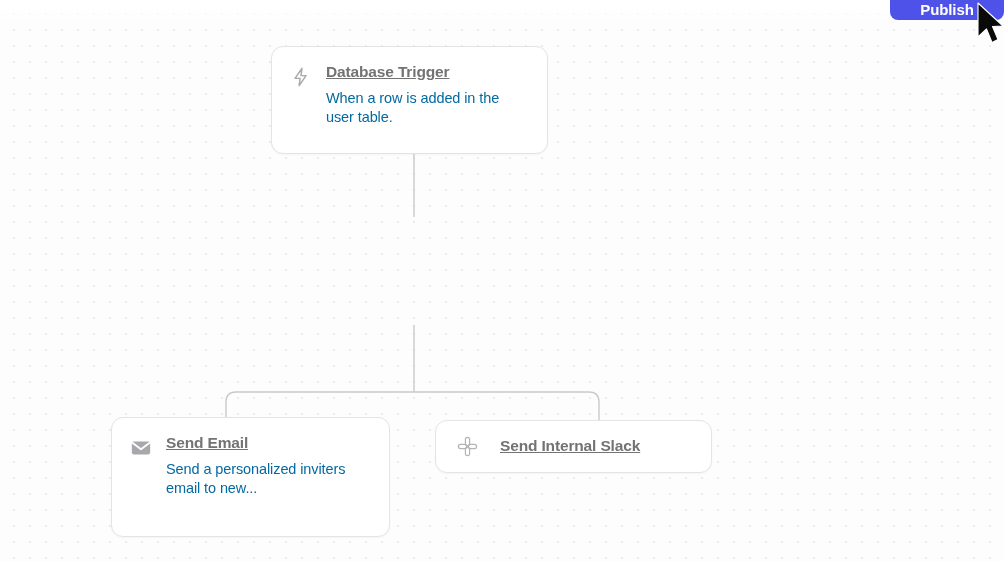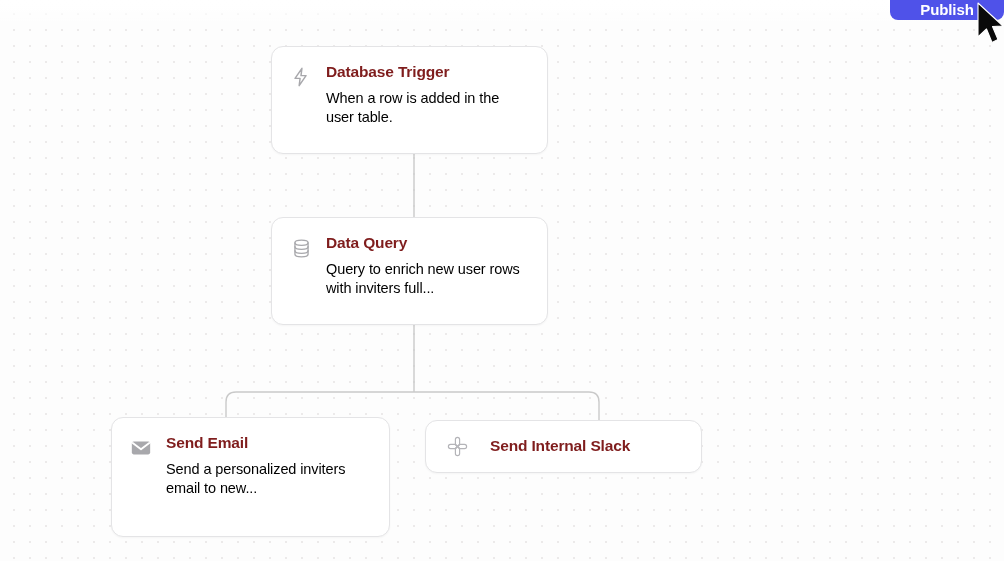--- a/index.html
+++ b/index.html
@@ -83,41 +83,42 @@
     margin-top: 1px;
     color: #a8a8ac;
   }
   .node-body.compact .node-icon { margin-top: 0; }
 
   .node-text { min-width: 0; }
 
   .node-title {
     font-size: 15.5px;
     font-weight: 700;
-    color: #7f1d1d;
+    color: #737373;
     letter-spacing: -0.15px;
     line-height: 1.2;
     white-space: nowrap;
+    text-decoration: underline;
   }
 
   .node-desc {
     margin-top: 7px;
     font-size: 14.5px;
     font-weight: 400;
-    color: #000000;
+    color: #0369a1;
     line-height: 1.32;
     letter-spacing: -0.1px;
     max-width: 215px;
   }
 
   
   #node-trigger { left: 271px; top: 46px;  width: 277px; height: 108px; }
   #node-query   { left: 271px; top: 217px; width: 277px; height: 108px; }
   #node-email   { left: 111px; top: 417px; width: 279px; height: 120px; }
-  #node-slack   { left: 425px; top: 420px; width: 277px; height: 53px; }
+  #node-slack   { left: 435px; top: 420px; width: 277px; height: 53px; }
 
   #node-slack .node-title { font-weight: 600; font-size: 15.5px; }
 
   
   #publish-button {
     position: absolute;
     left: 890px;
     top: -22px;
     width: 114px;
     height: 42px;
@@ -171,36 +172,20 @@
           <path d="M13 2.5 L5.5 13.5 H11 L10 21.5 L17.5 10.5 H12 Z"></path>
         </svg>
       </span>
       <div class="node-text">
         <div class="node-title">Database Trigger</div>
         <div class="node-desc">When a row is added in the user table.</div>
       </div>
     </div>
   </div>
 
-  <div class="node" id="node-query">
-    <div class="node-body">
-      <span class="node-icon">
-        <svg width="21" height="21" viewBox="0 0 24 24" fill="none" stroke="#a8a8ac" stroke-width="1.5" stroke-linecap="round" stroke-linejoin="round">
-          <ellipse cx="12" cy="5.5" rx="7.5" ry="3"></ellipse>
-          <path d="M4.5 5.5 v13 c0 1.66 3.36 3 7.5 3 s7.5 -1.34 7.5 -3 v-13"></path>
-          <path d="M4.5 10 c0 1.66 3.36 3 7.5 3 s7.5 -1.34 7.5 -3"></path>
-          <path d="M4.5 14.5 c0 1.66 3.36 3 7.5 3 s7.5 -1.34 7.5 -3"></path>
-        </svg>
-      </span>
-      <div class="node-text">
-        <div class="node-title">Data Query</div>
-        <div class="node-desc">Query to enrich new user rows with inviters full...</div>
-      </div>
-    </div>
-  </div>
 
   <div class="node" id="node-email">
     <div class="node-body">
       <span class="node-icon">
         <svg width="22" height="22" viewBox="0 0 24 24">
           <rect x="2" y="5" width="20" height="14" rx="2" fill="#a8a8ac"></rect>
           <path d="M3 6.6 L12 13.4 L21 6.6" fill="none" stroke="#ffffff" stroke-width="2.1" stroke-linecap="round" stroke-linejoin="round"></path>
         </svg>
       </span>
       <div class="node-text">

